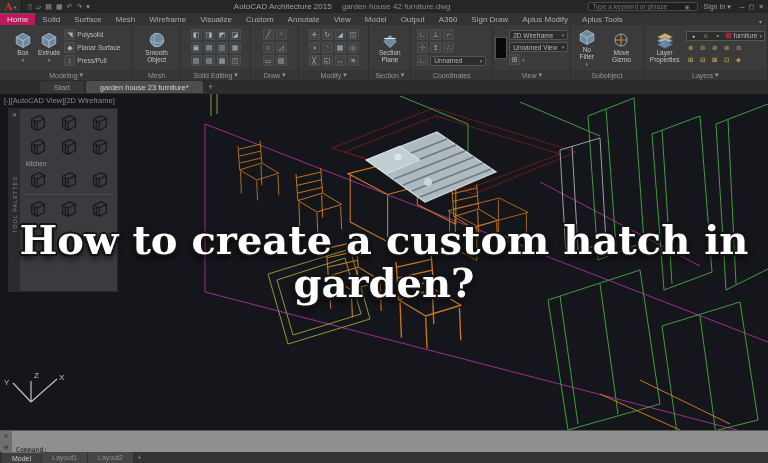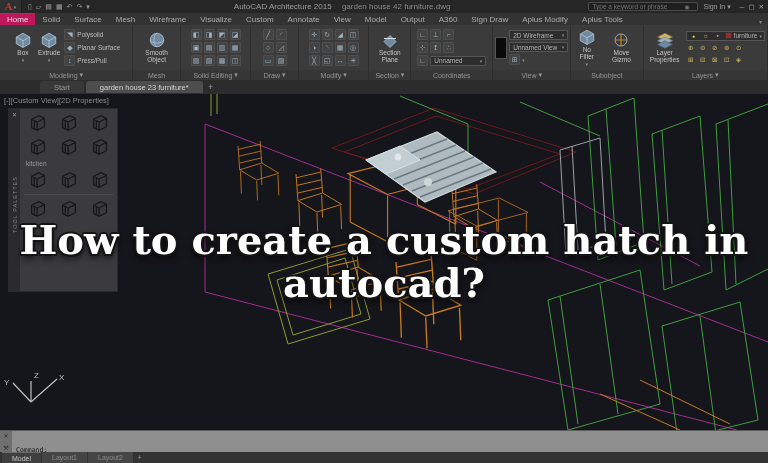--- a/index.html
+++ b/index.html
@@ -513,21 +513,21 @@
       <g stroke="#bfbfbf" stroke-width="1.2" fill="none">
         <path d="M13 289 L31 308 M31 308 L57 285 M31 308 L31 287"></path>
       </g>
       <g font-size="8" fill="#bfbfbf" font-family="Liberation Sans, sans-serif">
         <text x="4" y="291">Y</text>
         <text x="34" y="284">Z</text>
         <text x="59" y="286">X</text>
       </g>
     </svg>
 
-    <div class="vplabel">[-][Custom View][2D Properties]</div>
+    <div class="vplabel">[-][AutoCAD View][2D Wireframe]</div>
 
     <div class="palette">
       <div class="pal-strip">
         <span class="px">✕</span>
         <span class="pal-vtext">TOOL PALETTES</span>
       </div>
       <div class="pal-body">
         <div class="pal-row">
           <svg>
               <use href="#furn"></use>
@@ -572,21 +572,21 @@
             </svg>
           <svg>
               <use href="#furn"></use>
             </svg>
         </div>
       </div>
     </div>
 
     <div class="overlay-title">
       <div>How to create a custom hatch in</div>
-      <div>autocad?</div>
+      <div>garden?</div>
     </div>
   </div>
 
   <div class="cmd">
     <div class="cmd-side">
       <span>✕</span>
       <span>⚒</span>
     </div>
     <div class="cmd-main">
       <div class="cmd-hist">

